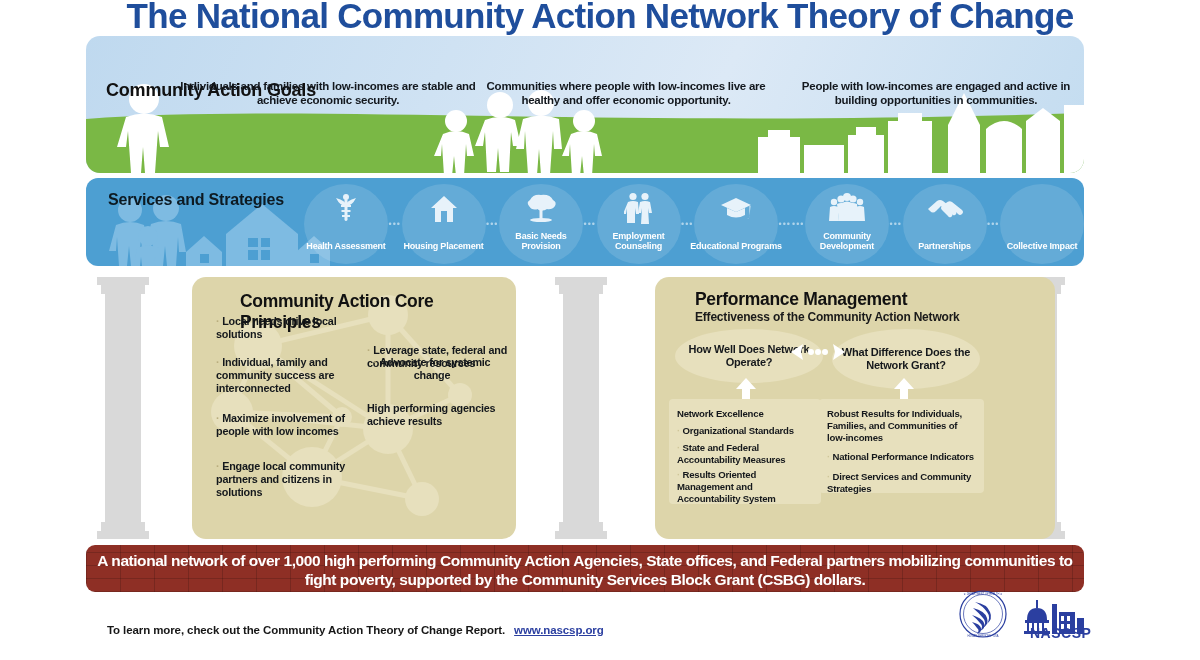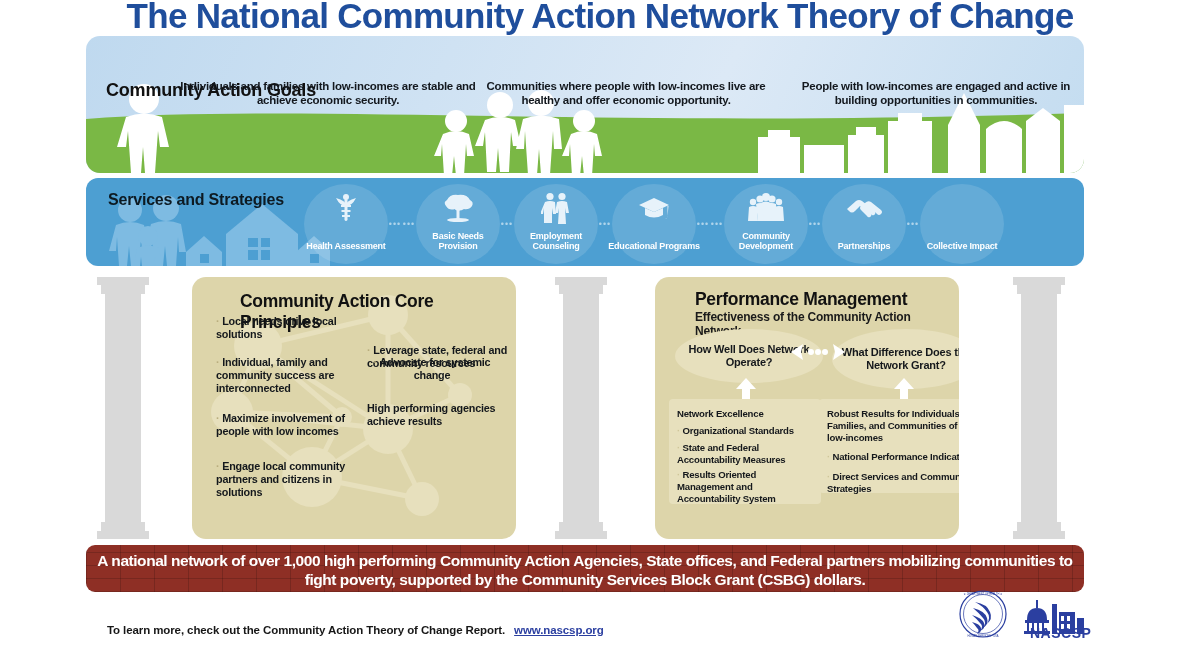--- a/index.html
+++ b/index.html
@@ -57,21 +57,21 @@
 
   
   .pillar{position:absolute;top:277px;width:56px;height:262px;}
   .p1{left:95px;} .p2{left:553px;} .p3{left:1011px;}
 
   
   .card{
     position:absolute;border-radius:14px;background:#ddd5aa;overflow:hidden;
   }
   .core{left:192px;top:277px;width:324px;height:262px;}
-  .perf{left:655px;top:277px;width:304px;height:262px;}
+  .perf{left:655px;top:277px;width:356px;height:262px;padding-left:44px;}
   .card-h{position:absolute;font-weight:bold;color:#111;letter-spacing:-0.3px;}
   .core-h{left:48px;top:14px;font-size:17.5px;}
   .perf-h{left:40px;top:12px;font-size:17.5px;}
   .perf-sub{position:absolute;left:40px;top:33px;font-size:12px;font-weight:bold;color:#1a1a1a;letter-spacing:-0.2px;}
 
   .pr{position:absolute;font-size:10.8px;font-weight:bold;color:#14181c;line-height:13.2px;letter-spacing:-0.2px;}
   .pr-l{text-align:left;}
   .pr-c{text-align:center;}
 
   
@@ -205,20 +205,31 @@
             <rect x="8" y="12" width="10" height="2"></rect>
             <rect x="8.5" y="17" width="9" height="2"></rect>
             <rect x="9" y="22" width="8" height="2"></rect>
           </g>
             </svg>
         </span>
         <span class="svc-lab">Health Assessment</span>
       </div>
       <div class="dots">•••</div>
 
+      <div class="svc-item">
+        <span class="ico">
+          <svg width="30" height="30" viewBox="0 0 30 30">
+              <g fill="#e7f2fa">
+            <path d="M2,15 L15,3 L28,15 L24,15 L24,29 L6,29 L6,15 Z"></path>
+            <rect x="12" y="18" width="6" height="11" fill="#63abd8"></rect>
+          </g>
+            </svg>
+        </span>
+        <span class="svc-lab">Housing Placement</span>
+      </div>
       <div class="dots">•••</div>
 
       <div class="svc-item">
         <span class="ico">
           <svg width="32" height="30" viewBox="0 0 32 30">
               <g fill="#e7f2fa">
             <path d="M16,2 q9,-1 12,5 q4,2 2,6 q-3,4 -8,3 q-5,3 -9,0 q-6,2 -9,-3 q-3,-4 1,-6 q3,-6 11,-5 Z"></path>
             <rect x="14.5" y="12" width="3" height="14"></rect>
             <path d="M15,17 L9,12 M17,17 L24,11" stroke="#e7f2fa" stroke-width="1.6"></path>
             <ellipse cx="16" cy="27" rx="11" ry="2"></ellipse>

